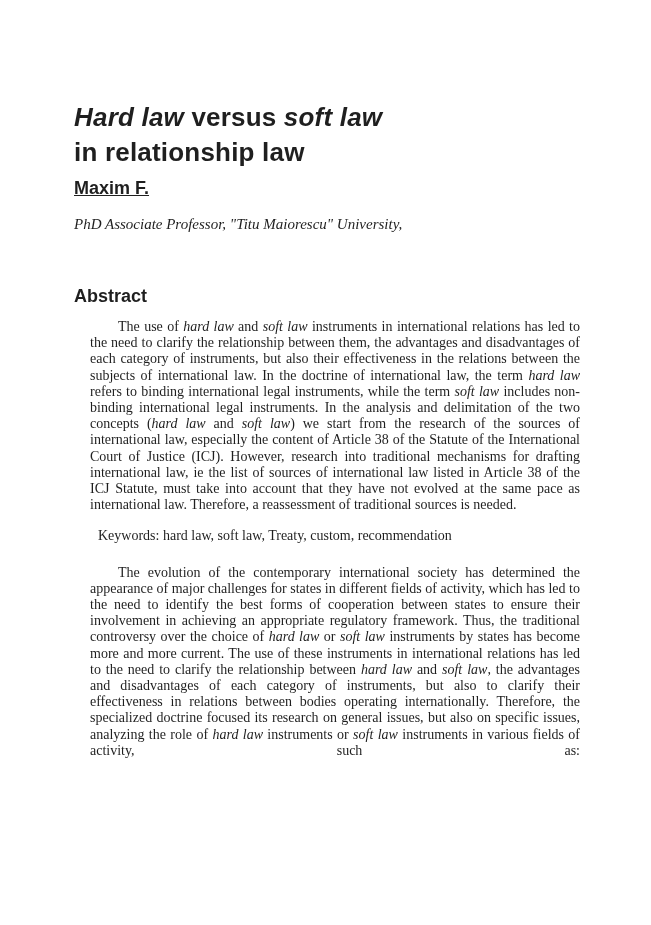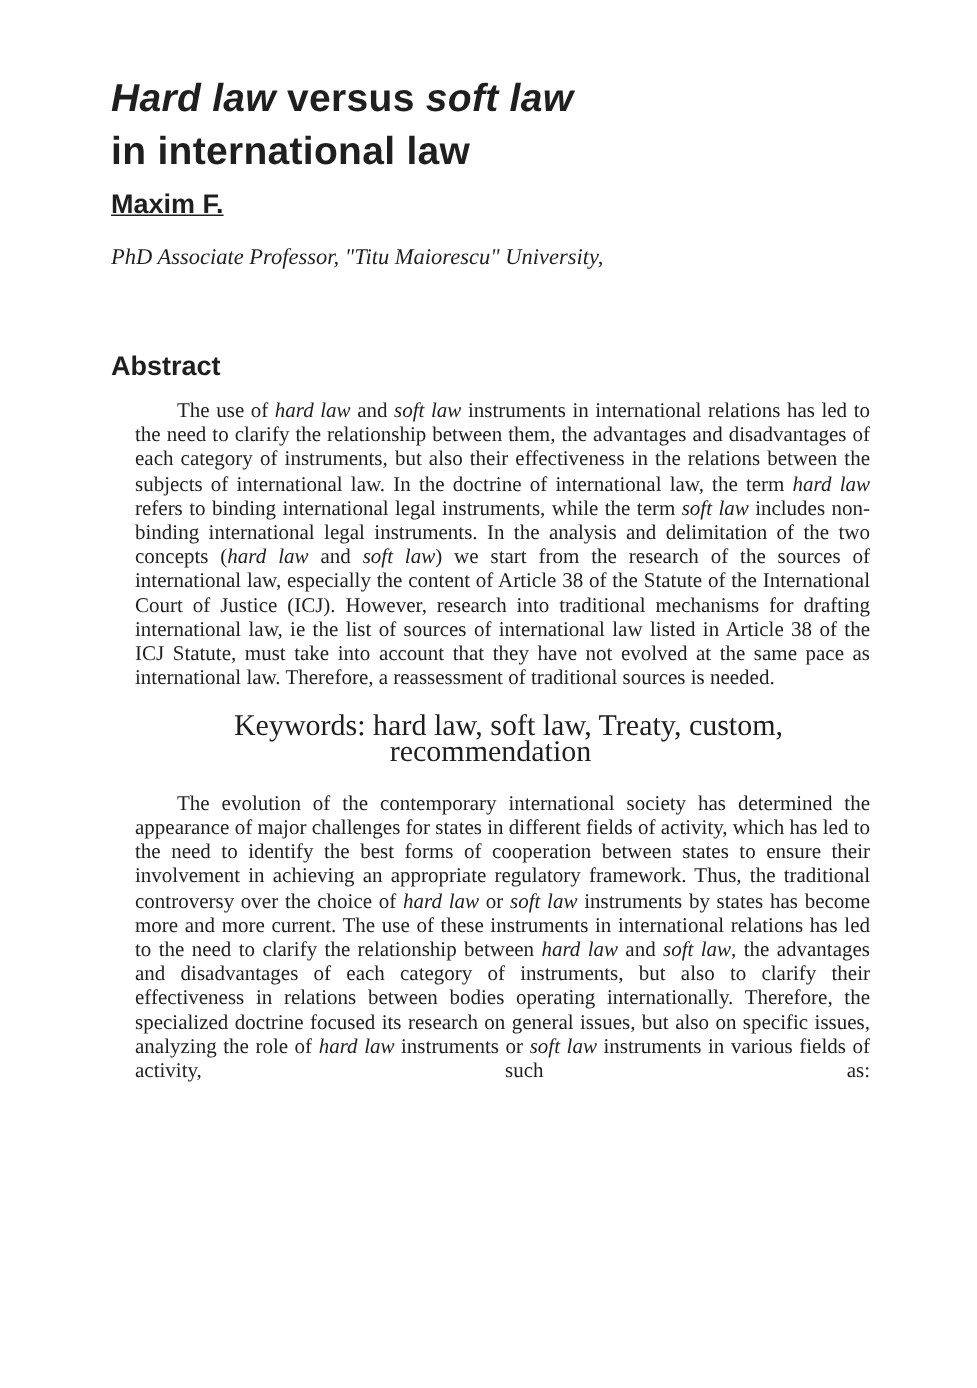--- a/index.html
+++ b/index.html
@@ -18,21 +18,21 @@
   .content {
     margin-left: 74px;
     width: 506px;
   }
   .title {
     font-family: "Liberation Sans", sans-serif;
     font-weight: bold;
     font-size: 26px;
     line-height: 35px;
     margin: 0;
-    padding-top: 48px;
+    padding-top: 100px;
     letter-spacing: 0.2px;
   }
   .title .tline { display: block; }
   .author {
     font-family: "Liberation Sans", sans-serif;
     font-weight: bold;
     font-size: 18px;
     line-height: 22px;
     margin-top: 7px;
     text-decoration: underline;
@@ -64,40 +64,39 @@
     text-align: justify;
     text-indent: 28px;
     margin: 12px 0 0 16px;
   }
   .body-para em {
     font-style: italic;
     font-family: "Liberation Serif", serif;
   }
   .keywords {
     font-family: "Liberation Serif", serif;
-    font-size: 20px;
+    font-size: 14px;
     line-height: 16.2px;
     text-indent: 24px;
     margin: 15px 0 0 0;
-    text-align: center;
   }
   .intro-para {
     margin-top: 20px;
     text-align-last: justify;
   }
 </style>
 </head>
 <body>
 
 <div class="page">
   <div class="content">
 
     <h1 class="title">
       <span class="tline"><em>Hard law</em><span> versus </span><em>soft law</em></span>
-      <span class="tline">in international law</span>
+      <span class="tline">in relationship law</span>
     </h1>
 
     <div class="author">Maxim F.</div>
 
     <div class="affiliation">
       <div>PhD Associate Professor, "Titu Maiorescu" University,</div>
     </div>
 
     <h2 class="heading abstract-heading">Abstract</h2>
 

